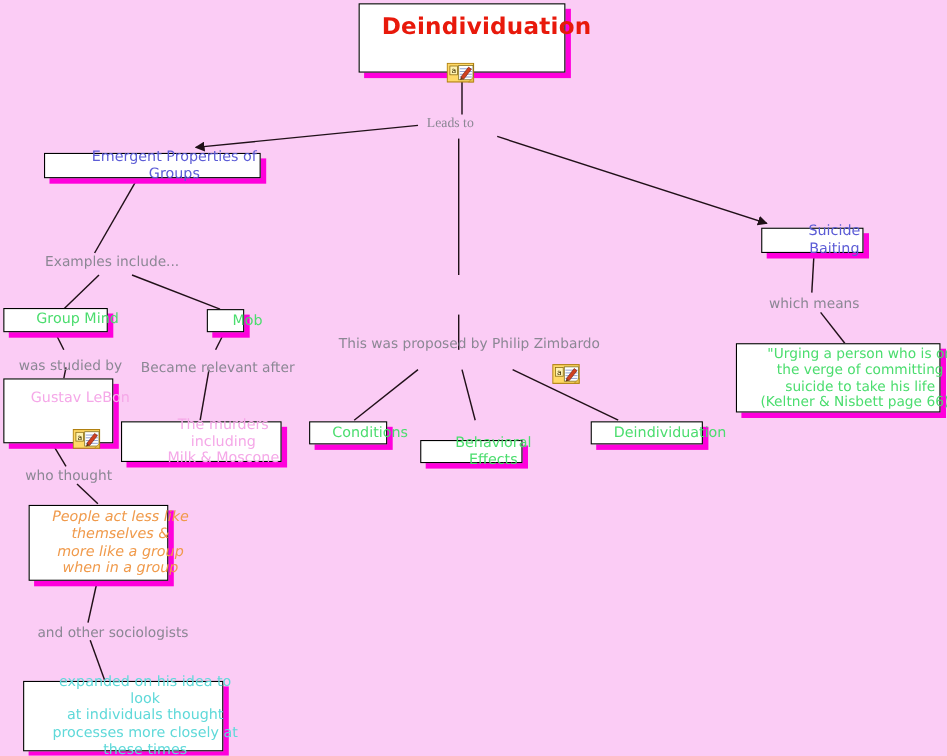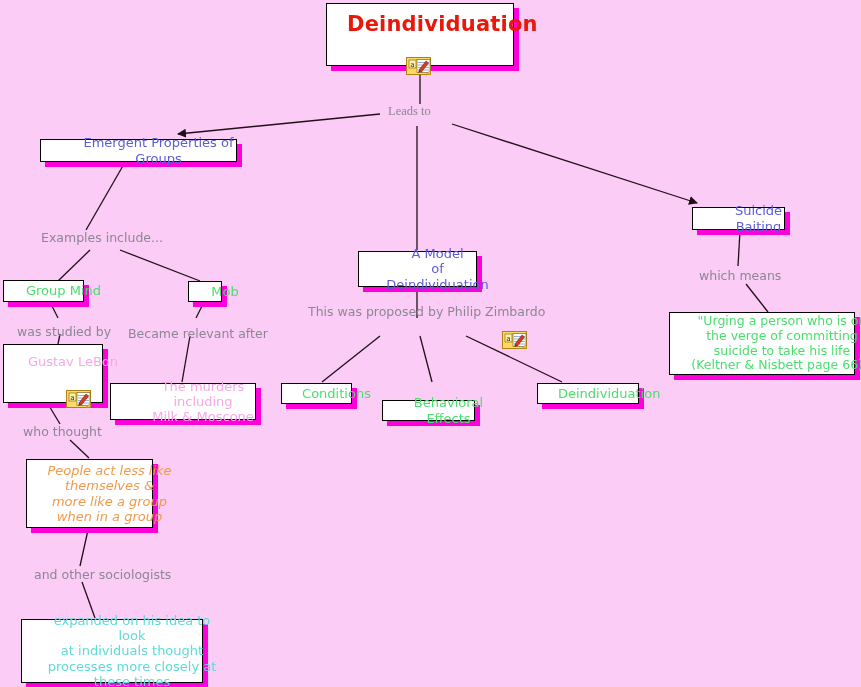--- a/index.html
+++ b/index.html
@@ -146,26 +146,22 @@
   </div>
 
   <div class="node" style="left:40px; top:139px; width:197px; height:23px;">
     <span class="txt c-blue">Emergent Properties of Groups</span>
   </div>
 
   <div class="node" style="left:692px; top:207px; width:93px; height:23px;">
     <span class="txt c-blue">Suicide Baiting</span>
   </div>
 
-  <div class="node" style="left:358px; top:251px; width:119px; height:36px;">
-    <span class="txt c-blue">A Model
-of Deindividuation</span>
-  </div>
-
-  <div class="node" style="left:3px; top:280px; width:81px; height:22px;">
+
+  <div class="node" style="left:3px; top:280px; width:95px; height:22px;">
     <span class="txt c-green">Group Mind</span>
   </div>
 
   <div class="node" style="left:188px; top:281px; width:34px; height:21px;">
     <span class="txt c-green">Mob</span>
   </div>
 
   <div class="node" style="left:3px; top:344px; width:100px; height:59px; justify-content:flex-end; padding-bottom:12px;">
     <span class="txt c-pink" style="margin-bottom:2px;">Gustav LeBon</span>
     <span class="noteicon" style="align-self:flex-end; margin-right:8px;">

